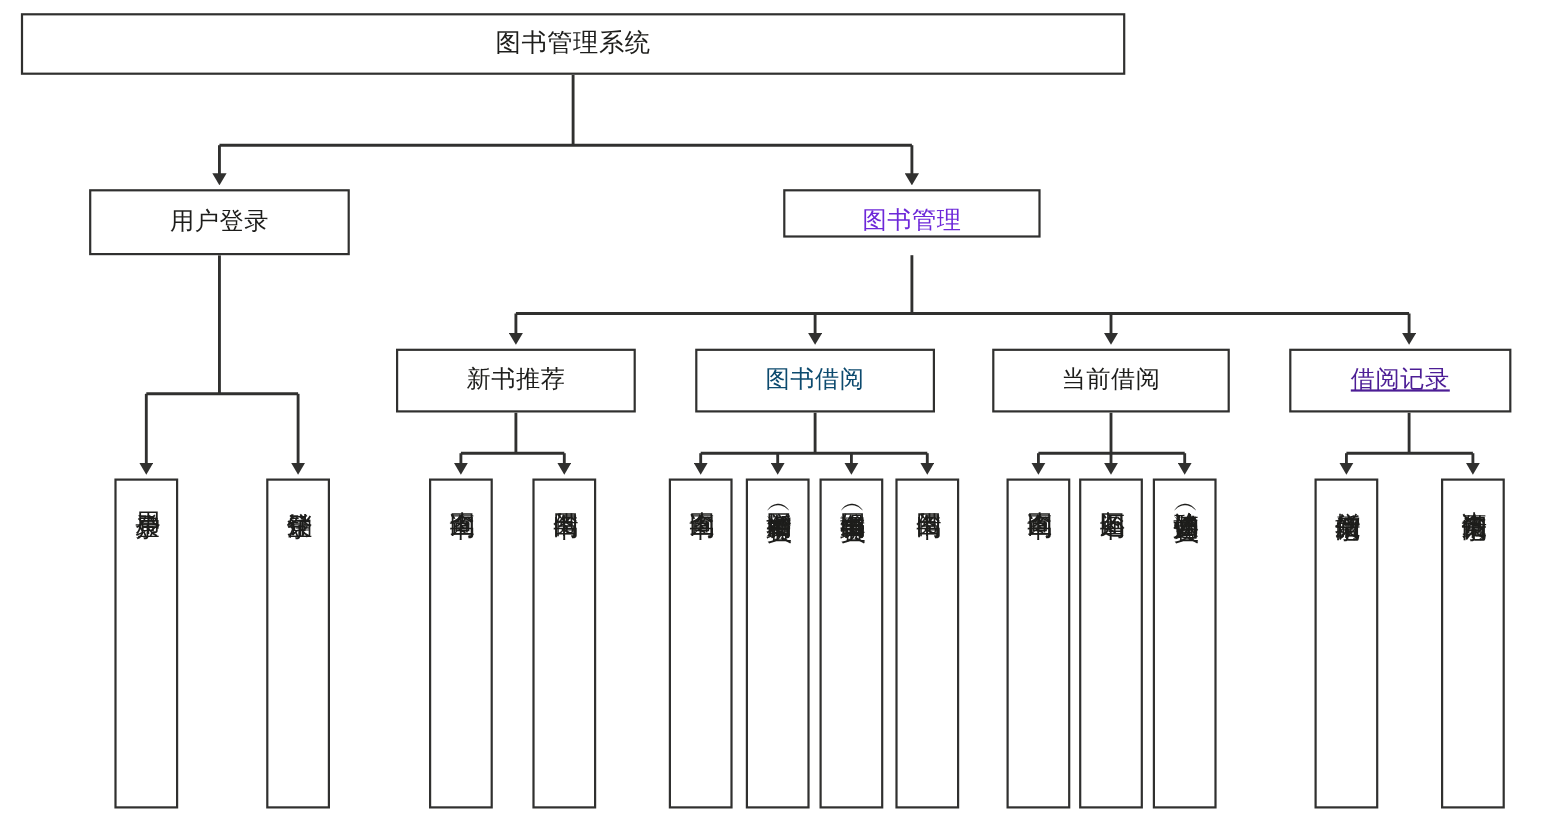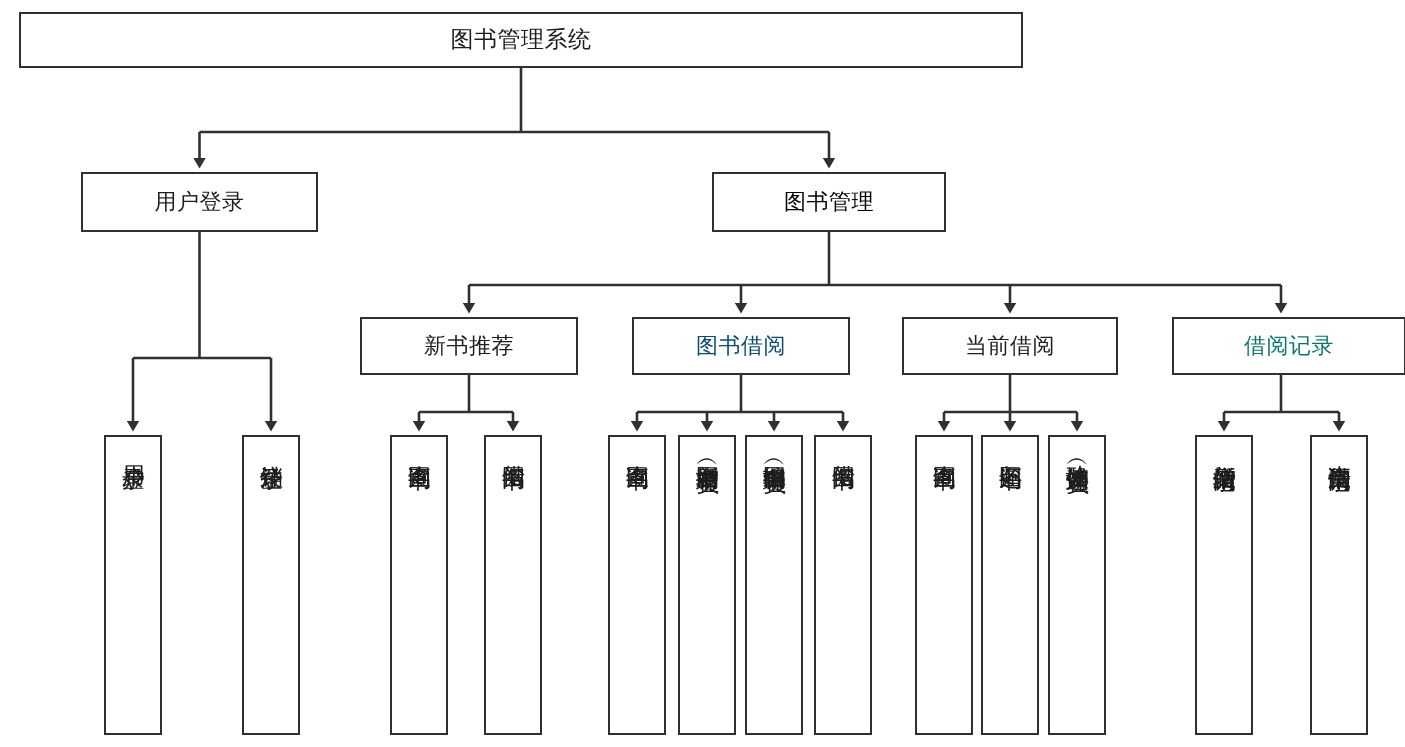--- a/index.html
+++ b/index.html
@@ -126,33 +126,33 @@
       </g>
   </svg>
 
   <div id="node-layer">
       <div class="node horiz root" style="left: 19px; top: 12px; width: 1004px; height: 56px; border-color: rgb(48, 48, 47); background: rgb(255, 255, 255); color: rgb(29, 29, 27);">
         <span class="node-label">图书管理系统</span>
       </div>
       <div class="node horiz" style="left: 81px; top: 172px; width: 237px; height: 60px; border-color: rgb(48, 48, 47); background: rgb(255, 255, 255); color: rgb(29, 29, 27);">
         <span class="node-label">用户登录</span>
       </div>
-      <div class="node horiz" style="left: 712px; top: 172px; width: 234px; height: 60px; border-color: rgb(48, 48, 47); background: rgb(255, 255, 255); color: #000000;">
+      <div class="node horiz" style="left: 712px; top: 172px; width: 234px; height: 44px; border-color: rgb(48, 48, 47); background: rgb(255, 255, 255); color: #6d28d9; align-items: flex-end;">
         <span class="node-label">图书管理</span>
       </div>
       <div class="node horiz" style="left: 360px; top: 317px; width: 218px; height: 58px; border-color: rgb(48, 48, 47); background: rgb(255, 255, 255); color: rgb(29, 29, 27);">
         <span class="node-label">新书推荐</span>
       </div>
       <div class="node horiz" style="left: 632px; top: 317px; width: 218px; height: 58px; border-color: rgb(48, 48, 47); background: rgb(255, 255, 255); color: #0c4a6e;">
         <span class="node-label">图书借阅</span>
       </div>
       <div class="node horiz" style="left: 902px; top: 317px; width: 216px; height: 58px; border-color: rgb(48, 48, 47); background: rgb(255, 255, 255); color: rgb(29, 29, 27);">
         <span class="node-label">当前借阅</span>
       </div>
-      <div class="node horiz" style="left: 1172px; top: 317px; width: 234px; height: 58px; border-color: rgb(48, 48, 47); background: rgb(255, 255, 255); color: #0f766e;">
+      <div class="node horiz" style="left: 1172px; top: 317px; width: 202px; height: 58px; border-color: rgb(48, 48, 47); background: rgb(255, 255, 255); color: #4c1d95; text-decoration: underline;">
         <span class="node-label">借阅记录</span>
       </div>
       <div class="node vert" style="left: 104px; top: 435px; width: 58px; height: 300px; border-color: rgb(48, 48, 47); background: rgb(255, 255, 255); color: rgb(29, 29, 27);">
         <span class="node-label">用户登录</span>
       </div>
       <div class="node vert" style="left: 242px; top: 435px; width: 58px; height: 300px; border-color: rgb(48, 48, 47); background: rgb(255, 255, 255); color: rgb(29, 29, 27);">
         <span class="node-label">注销登录</span>
       </div>
       <div class="node vert" style="left: 390px; top: 435px; width: 58px; height: 300px; border-color: rgb(48, 48, 47); background: rgb(255, 255, 255); color: rgb(29, 29, 27);">
         <span class="node-label">查询图书</span>

